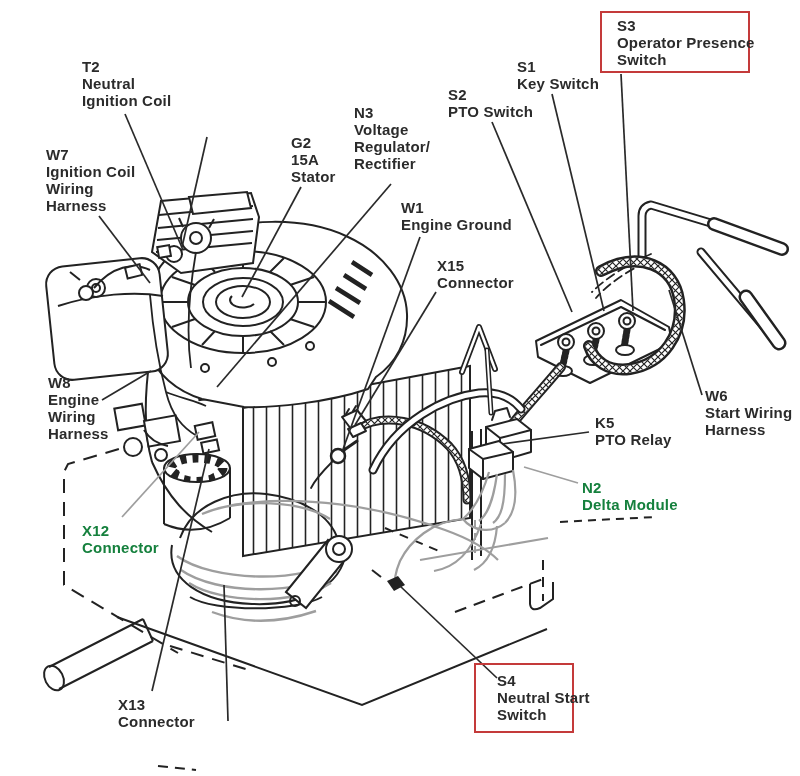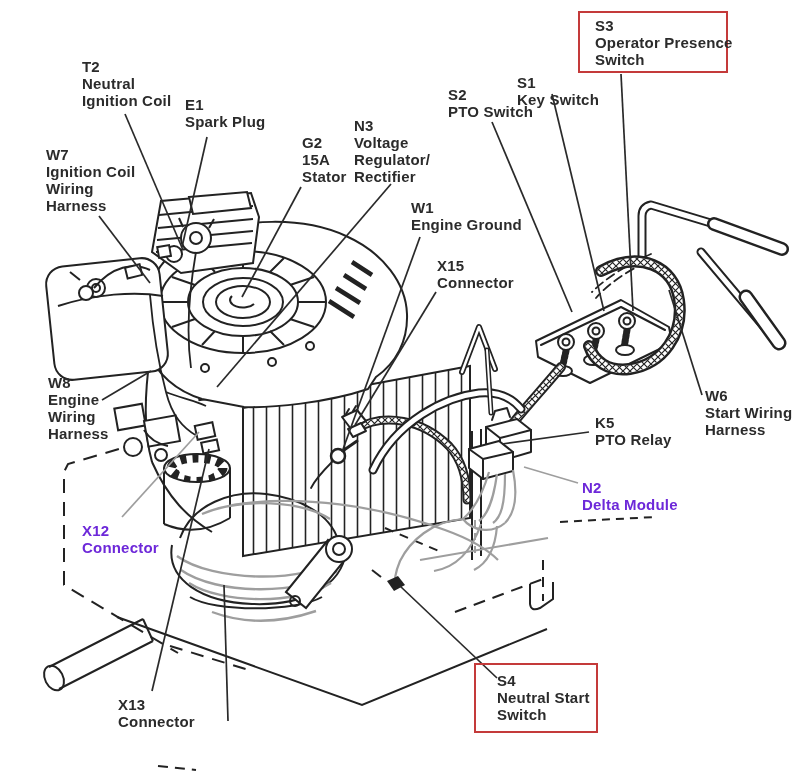--- a/index.html
+++ b/index.html
@@ -2,21 +2,21 @@
 <html><head>
 <meta charset="utf-8">
 <style>
   html,body{margin:0;padding:0;background:#ffffff;}
   #stage{position:relative;width:800px;height:776px;background:#ffffff;overflow:hidden;
          font-family:"Liberation Sans","DejaVu Sans",sans-serif;}
   #art{position:absolute;left:0;top:0;}
   .lbl{position:absolute;font-weight:bold;font-size:15px;line-height:17px;color:#2b2b2b;
        white-space:nowrap;letter-spacing:.2px;}
   .lbl span{display:block;}
-  .muted{color:#6d28d9;}
+  .muted{color:#15803d;}
   .hlbox{position:absolute;border:2px solid #c43a3a;box-sizing:border-box;background:transparent;}
 </style>
 </head>
 <body>
 
 <div id="stage">
 
 <svg id="art" width="800" height="776" viewBox="0 0 800 776">
   <defs>
     <pattern id="fins" width="13" height="12" patternUnits="userSpaceOnUse">
@@ -245,59 +245,55 @@
     <line x1="578" y1="483" x2="524" y2="467" stroke="#9e9e9e"></line>
     <line x1="122" y1="517" x2="199" y2="432" stroke="#9e9e9e"></line>
   </g>
 </svg>
 
 <div class="lbl" style="left:82px;top:58px">
   <span>T2</span>
   <span>Neutral</span>
   <span>Ignition Coil</span>
 </div>
-<div class="lbl" style="left:185px;top:96px">
-  <span>E1</span>
-  <span>Spark Plug</span>
-</div>
 <div class="lbl" style="left:46px;top:146px">
   <span>W7</span>
   <span>Ignition Coil</span>
   <span>Wiring</span>
   <span>Harness</span>
 </div>
-<div class="lbl" style="left:302px;top:134px">
+<div class="lbl" style="left:291px;top:134px">
   <span>G2</span>
   <span>15A</span>
   <span>Stator</span>
 </div>
-<div class="lbl" style="left:354px;top:117px">
+<div class="lbl" style="left:354px;top:104px">
   <span>N3</span>
   <span>Voltage</span>
   <span>Regulator/</span>
   <span>Rectifier</span>
 </div>
-<div class="lbl" style="left:411px;top:199px">
+<div class="lbl" style="left:401px;top:199px">
   <span>W1</span>
   <span>Engine Ground</span>
 </div>
 <div class="lbl" style="left:437px;top:257px">
   <span>X15</span>
   <span>Connector</span>
 </div>
 <div class="lbl" style="left:448px;top:86px">
   <span>S2</span>
   <span>PTO Switch</span>
 </div>
-<div class="lbl" style="left:517px;top:74px">
+<div class="lbl" style="left:517px;top:58px">
   <span>S1</span>
   <span>Key Switch</span>
 </div>
 
-<div class="hlbox" style="left:578px;top:11px;width:150px;height:62px">
+<div class="hlbox" style="left:600px;top:11px;width:150px;height:62px">
   <div class="lbl" style="left:15px;top:4px">
     <span>S3</span>
     <span>Operator Presence</span>
     <span>Switch</span>
   </div>
 </div>
 
 <div class="lbl" style="left:48px;top:374px">
   <span>W8</span>
   <span>Engine</span>
@@ -319,21 +315,21 @@
 </div>
 <div class="lbl muted" style="left:82px;top:522px">
   <span>X12</span>
   <span>Connector</span>
 </div>
 <div class="lbl" style="left:118px;top:696px">
   <span>X13</span>
   <span>Connector</span>
 </div>
 
-<div class="hlbox" style="left:474px;top:663px;width:124px;height:70px">
+<div class="hlbox" style="left:474px;top:663px;width:100px;height:70px">
   <div class="lbl" style="left:21px;top:7px">
     <span>S4</span>
     <span>Neutral Start</span>
     <span>Switch</span>
   </div>
 </div>
 
 </div>
 
 </body></html>

